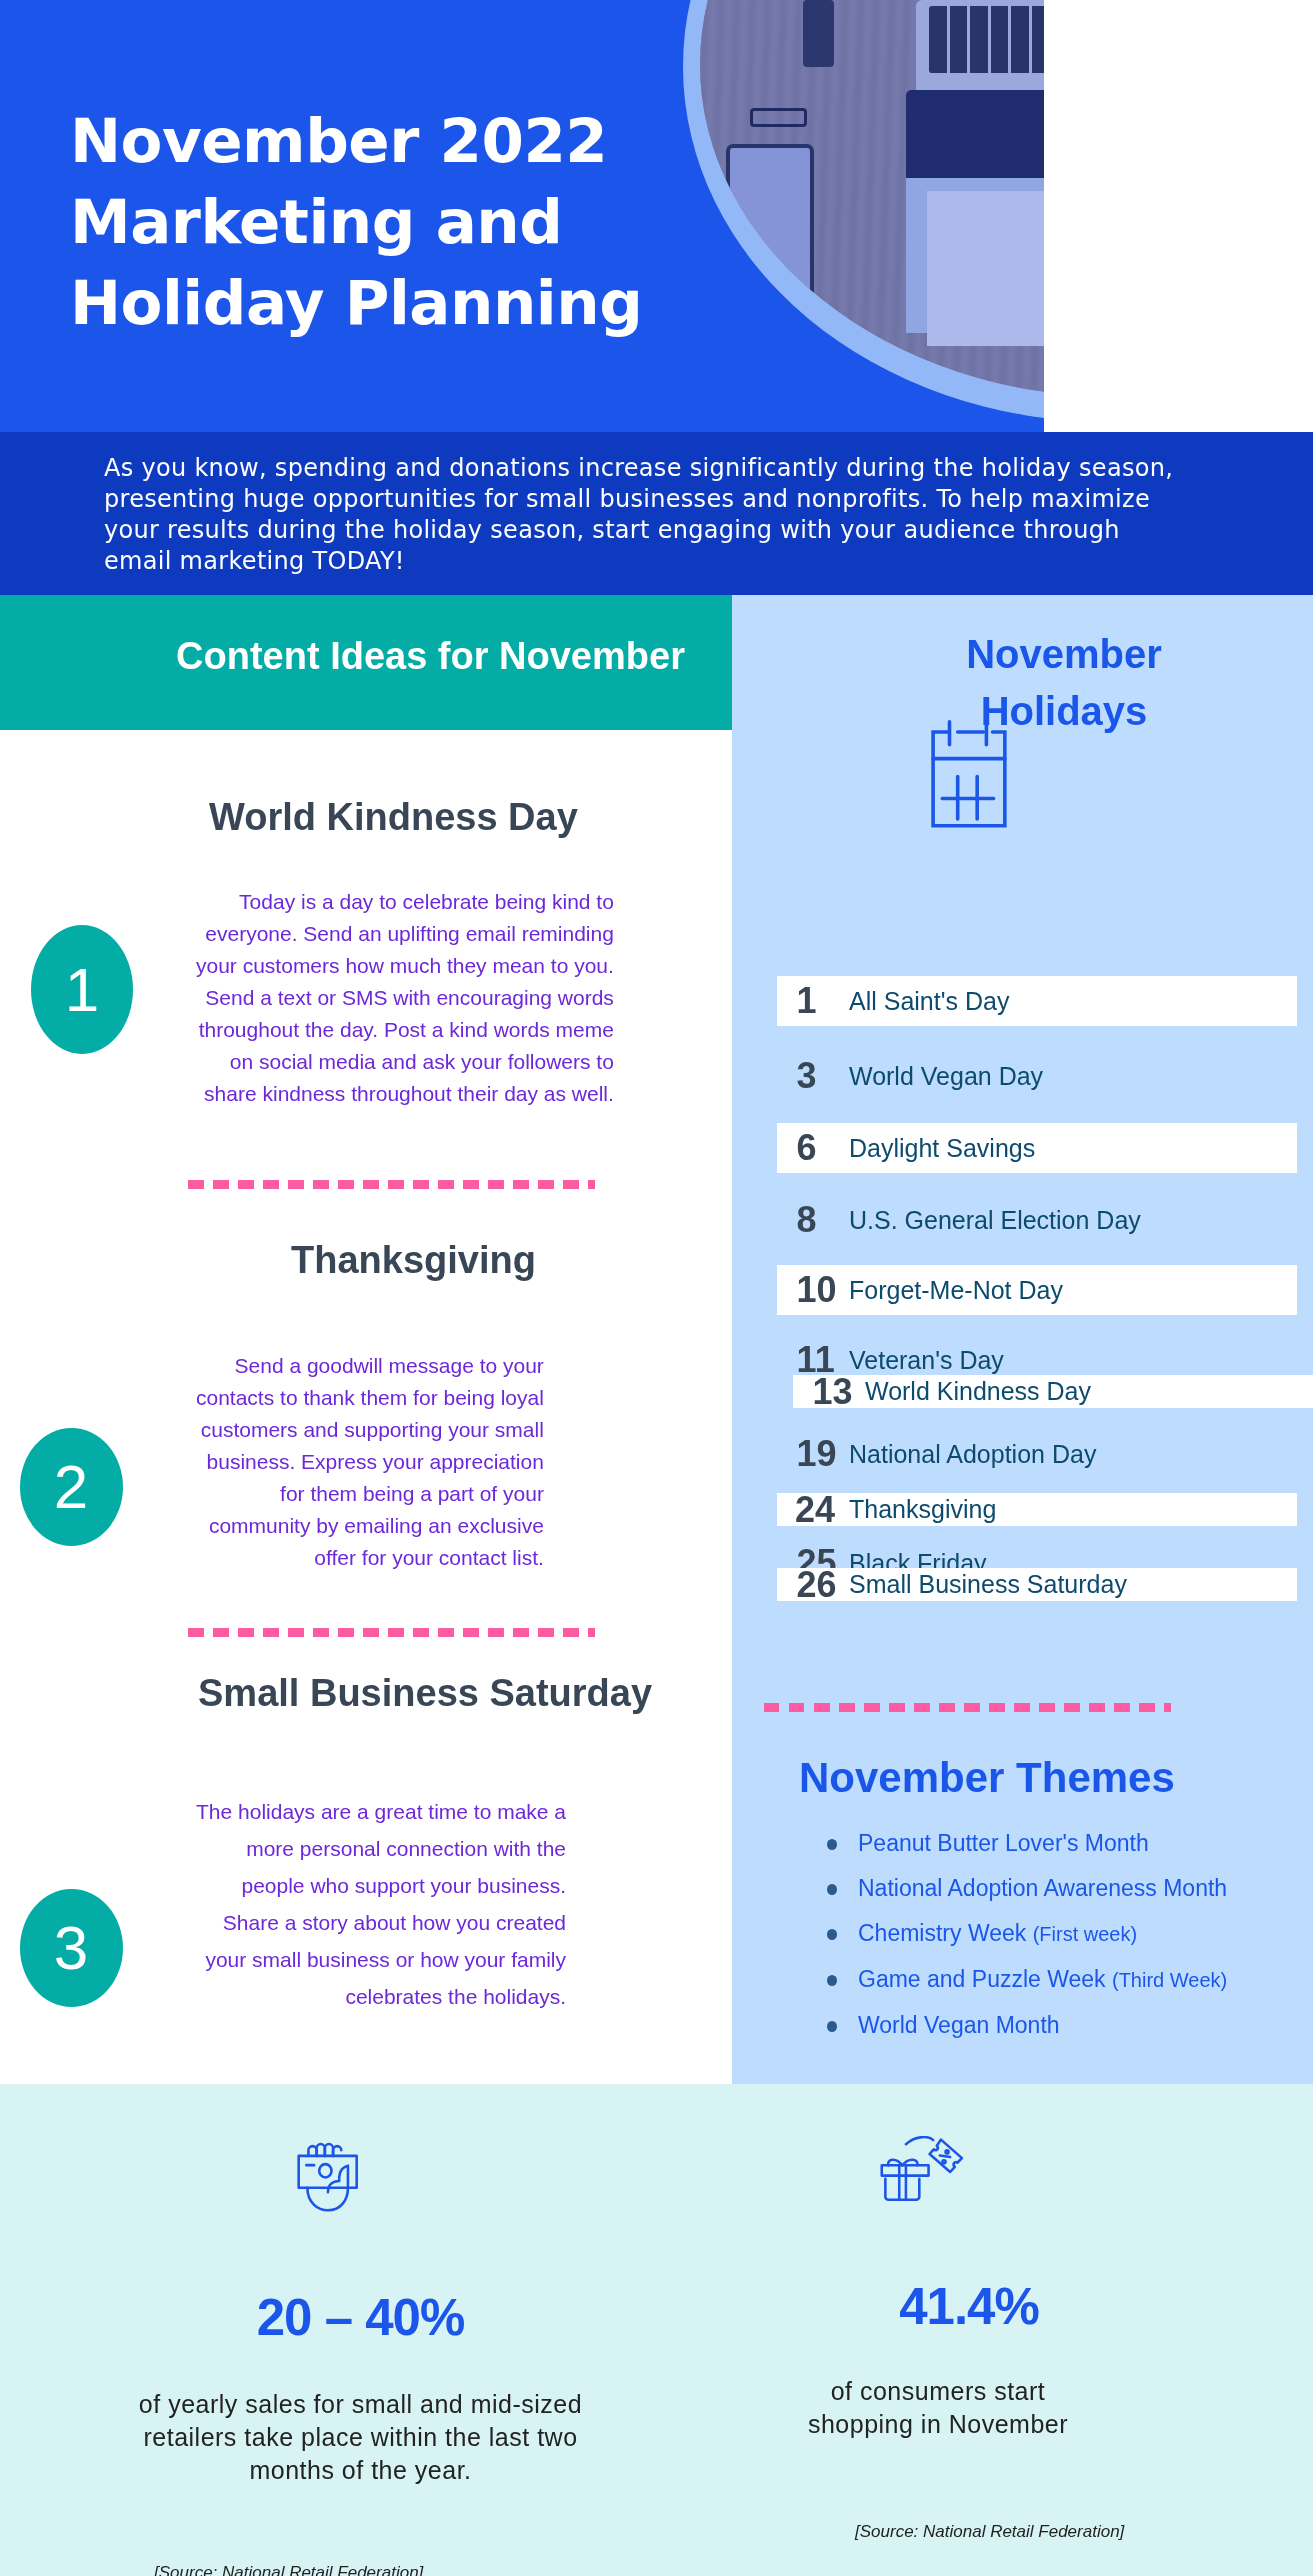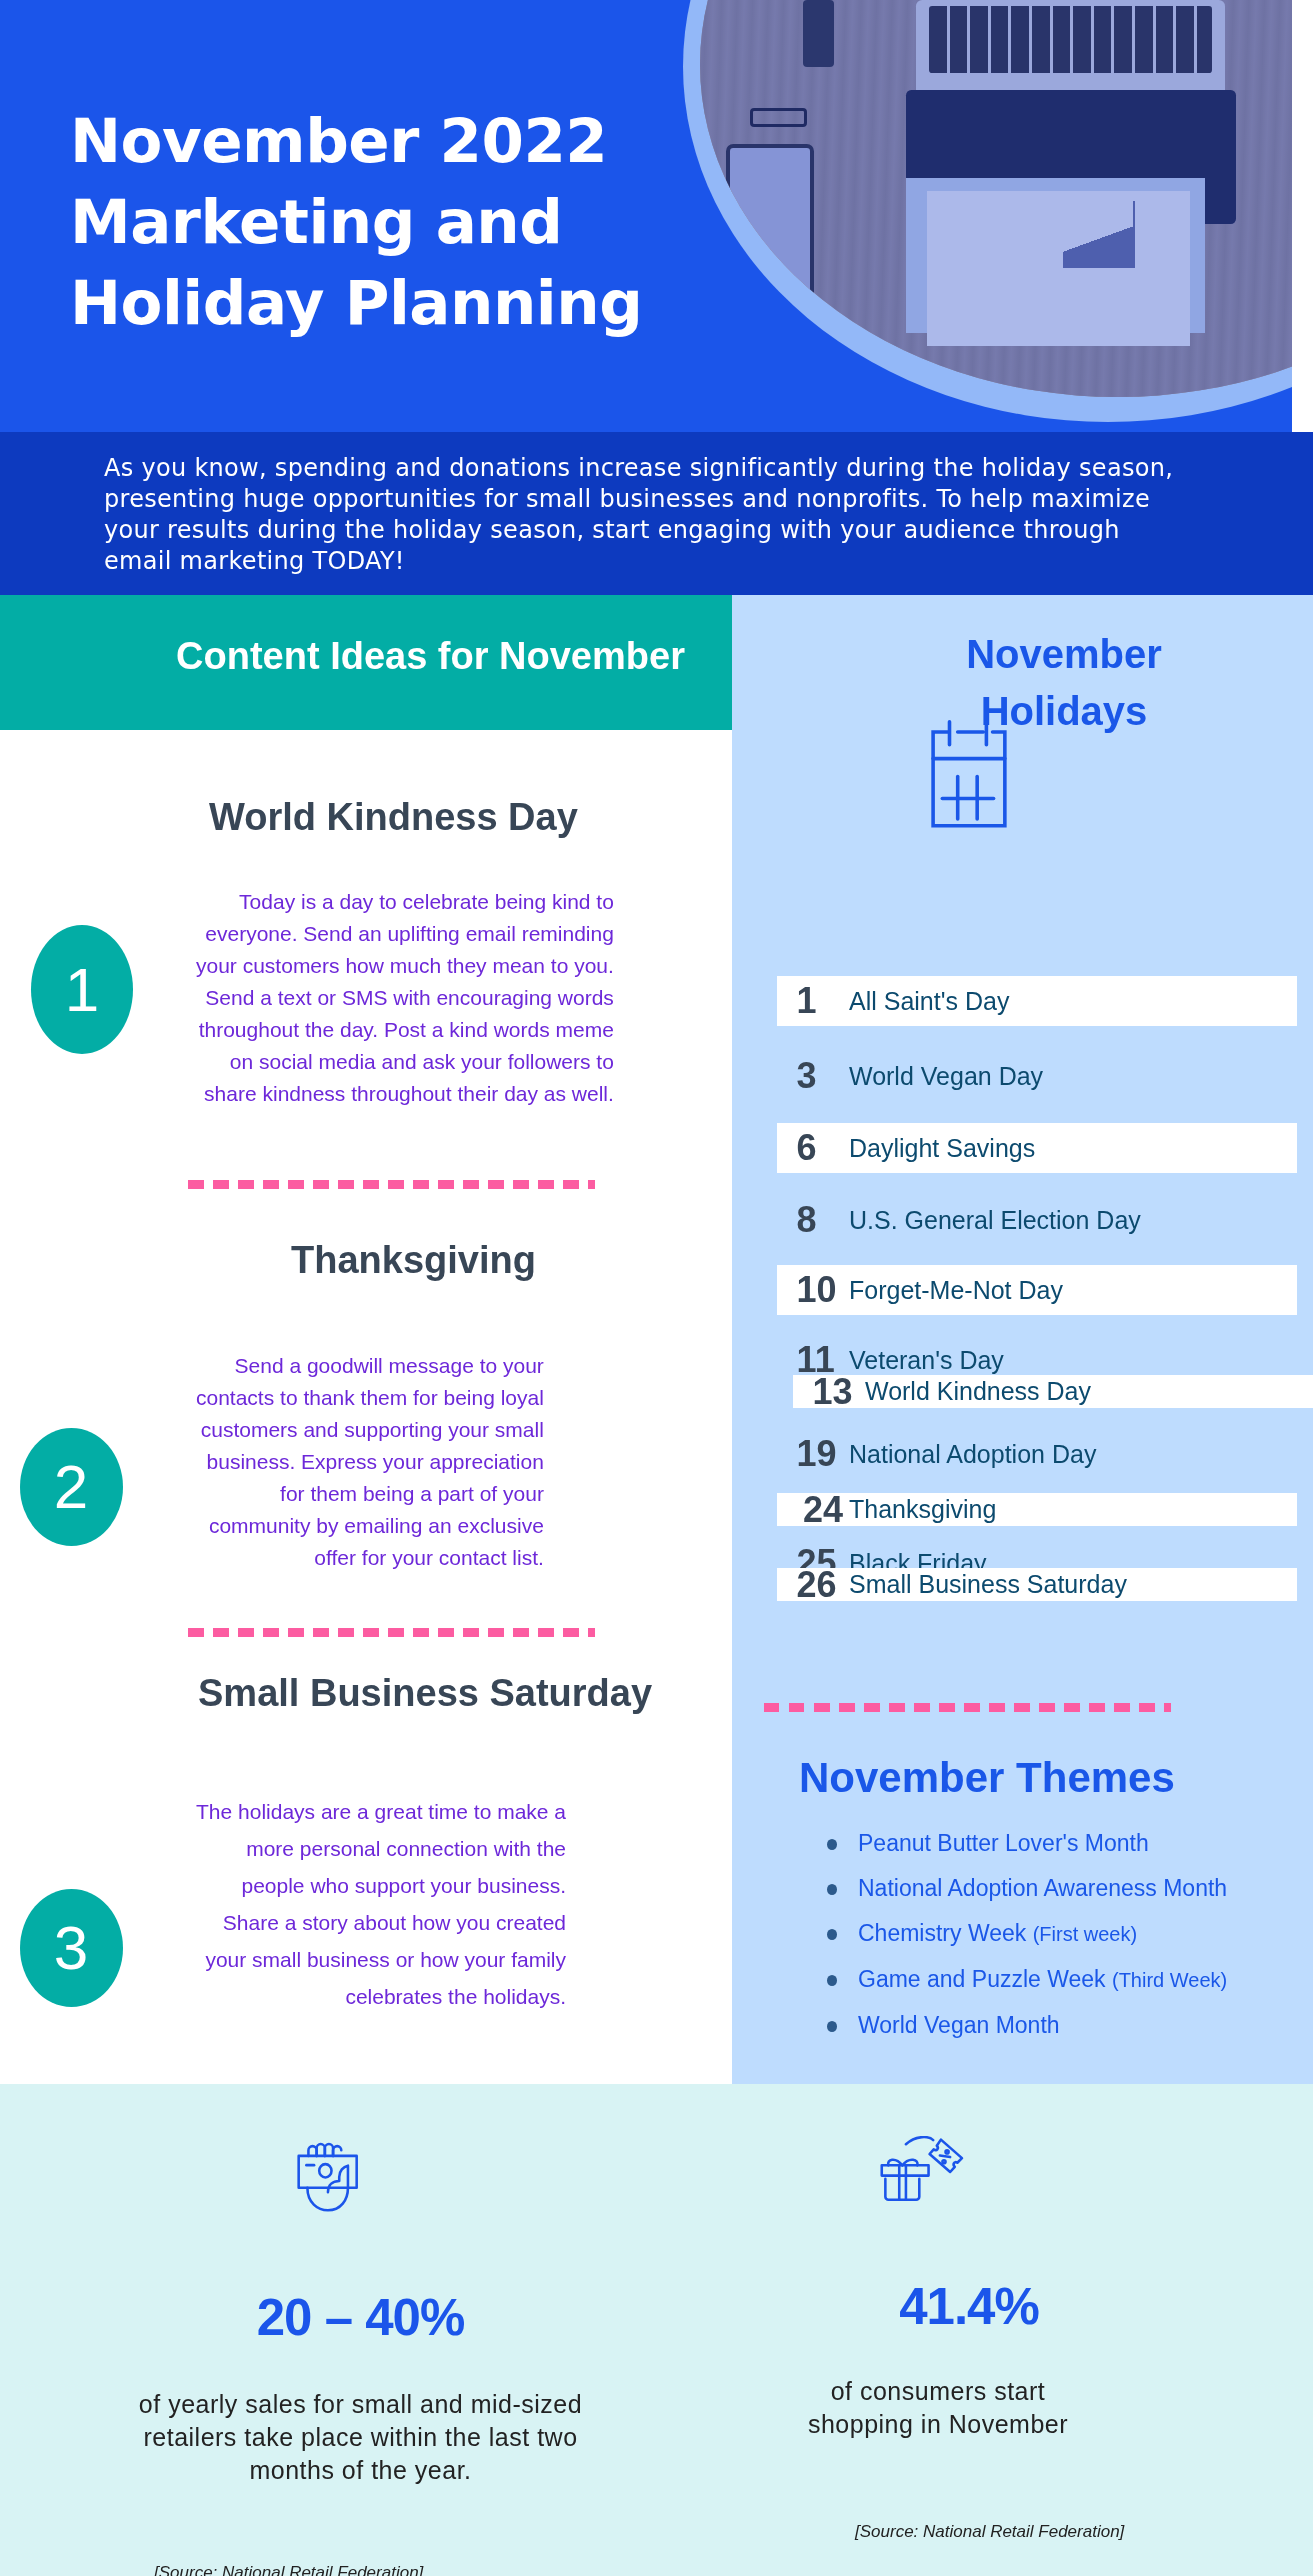--- a/index.html
+++ b/index.html
@@ -1,20 +1,20 @@
 <!DOCTYPE html>
 <html style="font-size:8.2px"><head>
 <meta charset="utf-8">
 <style>
   * { box-sizing: border-box; margin: 0; padding: 0; }
   html, body { width: 1314px; height: 2784px; overflow: hidden; }
   body { font-family: "Liberation Sans", sans-serif; background: #ffffff; position: relative; }
 
   
-  .header { position: absolute; left: 0; top: 0; width: 1292px; height: 432px; background: #1b55ea; overflow: hidden; }
+  .header { position: absolute; left: 0; top: 0; width: 1044px; height: 432px; background: #1b55ea; overflow: hidden; }
   .header-title { position: absolute; left: 70px; top: 100px; width: 618px; color: #ffffff; font-family: "DejaVu Sans", sans-serif; font-weight: bold; font-size: 61px; line-height: 81px; letter-spacing: -0.5px; }
   .header-title span { display: block; }
   .photo-ring { position: absolute; left: 683px; top: -289px; width: 850px; height: 711px; border-radius: 50%; background: #93b8f8; }
   .photo { position: absolute; left: 700px; top: -268px; width: 835px; height: 665px; border-radius: 50%; background: #8f8ca0; overflow: hidden; }
   .photo .wood { position: absolute; inset: 0; background: repeating-linear-gradient(92deg, #8a8499 0px, #958fa6 7.2px, #8a8499 15.5px); }
   .photo .laptop-top { position: absolute; left: 216px; top: 268px; width: 309px; height: 178px; background: #c8cfe8; border-radius: 6.2px; }
   .photo .keys { position: absolute; left: 229px; top: 274px; width: 283px; height: 67px; background: repeating-linear-gradient(90deg, #2a2f4a 0 17.5px, #c8cfe8 17.5px 20.6px); border-radius: 3.1px; }
   .photo .laptop-screen { position: absolute; left: 206px; top: 358px; width: 330px; height: 134px; background: #1c2550; border-radius: 5.2px; }
   .photo .phone { position: absolute; left: 103px; top: 268px; width: 31px; height: 67px; background: #2d3350; border-radius: 4.1px; }
   .photo .glasses { position: absolute; left: 50px; top: 376px; width: 57px; height: 18.5px; border: 3.1px solid #1d2040; border-radius: 4.1px; }
@@ -193,21 +193,21 @@
     </div>
     <div class="hol-row white" style="top:399px; height:33px;margin-left:16px;">
       <span class="hol-num">13</span>
       <span class="hol-name">World Kindness Day</span>
     </div>
     <div class="hol-row" style="top:453px;">
       <span class="hol-num">19</span>
       <span class="hol-name">National Adoption Day</span>
     </div>
     <div class="hol-row white" style="top:517px; height:33px;">
-      <span class="hol-num" style="padding-left:26px">24</span>
+      <span class="hol-num" style="padding-left:18px">24</span>
       <span class="hol-name">Thanksgiving</span>
     </div>
     <div class="hol-row" style="top:562px;">
       <span class="hol-num">25</span>
       <span class="hol-name">Black Friday</span>
     </div>
     <div class="hol-row white" style="top:592px; height:33px; top:592px;">
       <span class="hol-num">26</span>
       <span class="hol-name">Small Business Saturday</span>
     </div>

